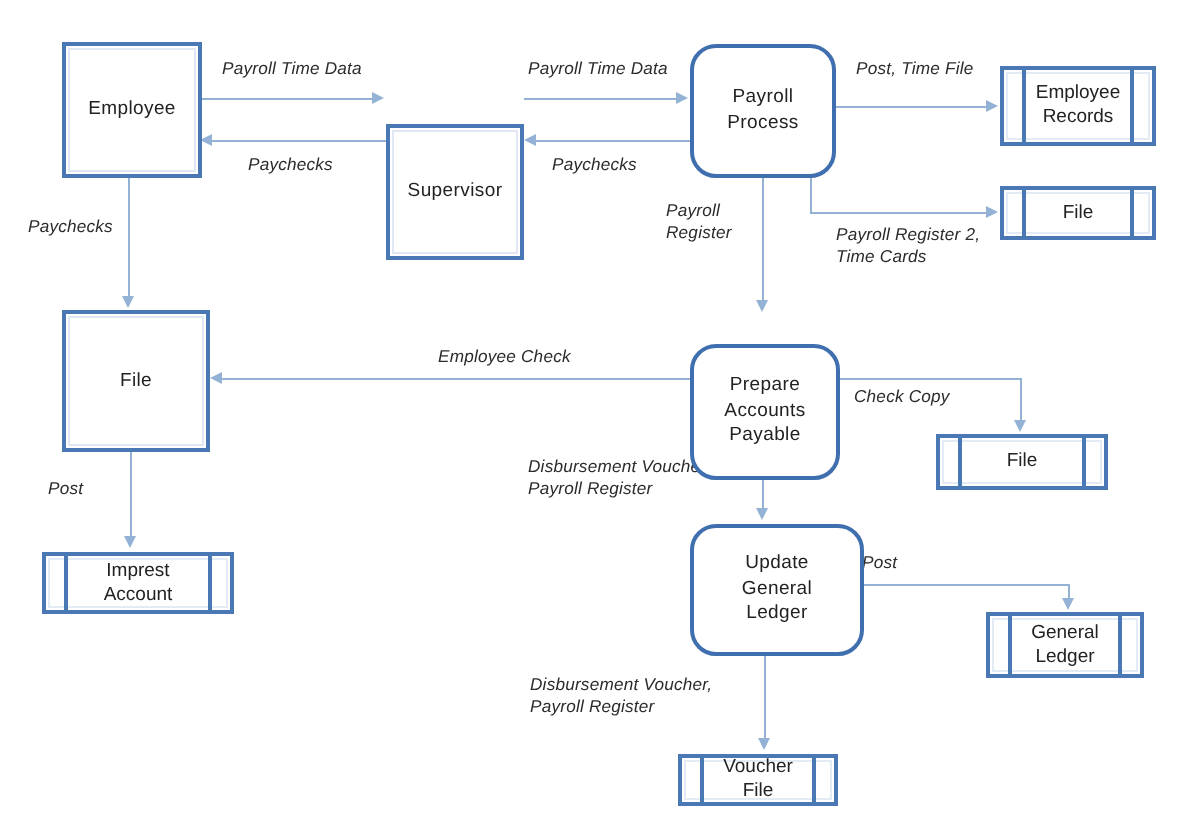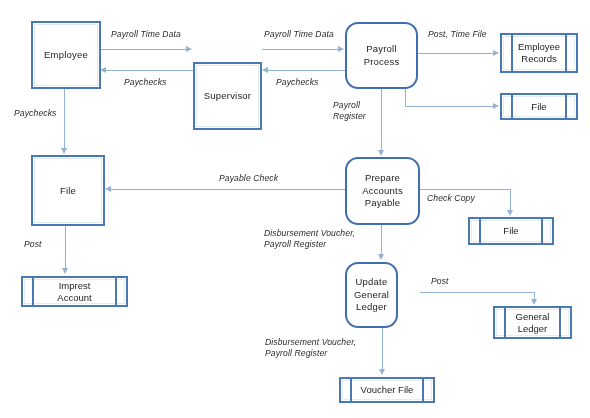--- a/index.html
+++ b/index.html
@@ -126,24 +126,26 @@
   <div class="arw d" style="left:530.5px;top:299px;"></div>
 
   <div class="ln v" style="left:382px;top:328px;height:42px;"></div>
   <div class="arw d" style="left:378.5px;top:369px;"></div>
 
   <div class="flbl" style="left:111px;top:29px;">Payroll Time Data</div>
   <div class="flbl" style="left:124px;top:77px;">Paychecks</div>
   <div class="flbl" style="left:264px;top:29px;">Payroll Time Data</div>
   <div class="flbl" style="left:276px;top:77px;">Paychecks</div>
   <div class="flbl" style="left:428px;top:29px;">Post, Time File</div>
+  <div class="flbl" style="left:418px;top:112px;">Payroll Register 2,
+Time Cards</div>
   <div class="flbl" style="left:333px;top:100px;">Payroll
 Register</div>
   <div class="flbl" style="left:14px;top:108px;">Paychecks</div>
-  <div class="flbl" style="left:219px;top:173px;">Payable Check</div>
+  <div class="flbl" style="left:219px;top:173px;">Employee Check</div>
   <div class="flbl" style="left:427px;top:193px;">Check Copy</div>
   <div class="flbl" style="left:24px;top:239px;">Post</div>
   <div class="flbl" style="left:264px;top:228px;">Disbursement Voucher,
 Payroll Register</div>
   <div class="flbl" style="left:431px;top:276px;">Post</div>
   <div class="flbl" style="left:265px;top:337px;">Disbursement Voucher,
 Payroll Register</div>
 
   <div class="entity" style="left:31px;top:21px;width:70px;height:68px;">
     <span>Employee</span>
@@ -152,26 +154,26 @@
     <span>Supervisor</span>
   </div>
   <div class="entity" style="left:31px;top:155px;width:74px;height:71px;">
     <span>File</span>
   </div>
 
   <div class="process" style="left:345px;top:22px;width:73px;height:67px;">
     <span style="white-space:pre-line;">Payroll
 Process</span>
   </div>
-  <div class="process" style="left:345px;top:157px;width:75px;height:68px;justify-content:center;">
+  <div class="process" style="left:345px;top:172px;width:75px;height:68px;justify-content:center;">
     <span style="white-space:pre-line;">Prepare
 Accounts
 Payable</span>
   </div>
-  <div class="process" style="left:345px;top:262px;width:53px;height:66px;">
+  <div class="process" style="left:345px;top:262px;width:87px;height:66px;">
     <span style="white-space:pre-line;">Update
 General
 Ledger</span>
   </div>
 
   <div class="store" style="left:500px;top:33px;width:78px;height:40px;">
     <span class="cap l"></span>
     <span class="cap r"></span>
     <span class="lbl" style="white-space:pre-line;">Employee
 Records</span>
@@ -189,26 +191,26 @@
     <span class="lbl">File</span>
   </div>
 
   <div class="store" style="left:493px;top:306px;width:79px;height:33px;">
     <span class="cap l"></span>
     <span class="cap r"></span>
     <span class="lbl" style="white-space:pre-line;">General
 Ledger</span>
   </div>
 
-  <div class="store" style="left:21px;top:276px;width:107px;height:31px;">
+  <div class="store" style="left:21px;top:276px;width:96px;height:31px;">
     <span class="cap l"></span>
     <span class="cap r"></span>
     <span class="lbl" style="white-space:pre-line;">Imprest
 Account</span>
   </div>
 
-  <div class="store" style="left:339px;top:377px;width:96px;height:26px;">
+  <div class="store" style="left:339px;top:377px;width:80px;height:26px;">
     <span class="cap l"></span>
     <span class="cap r"></span>
     <span class="lbl">Voucher File</span>
   </div>
 
 </div>
 
 </body></html>

